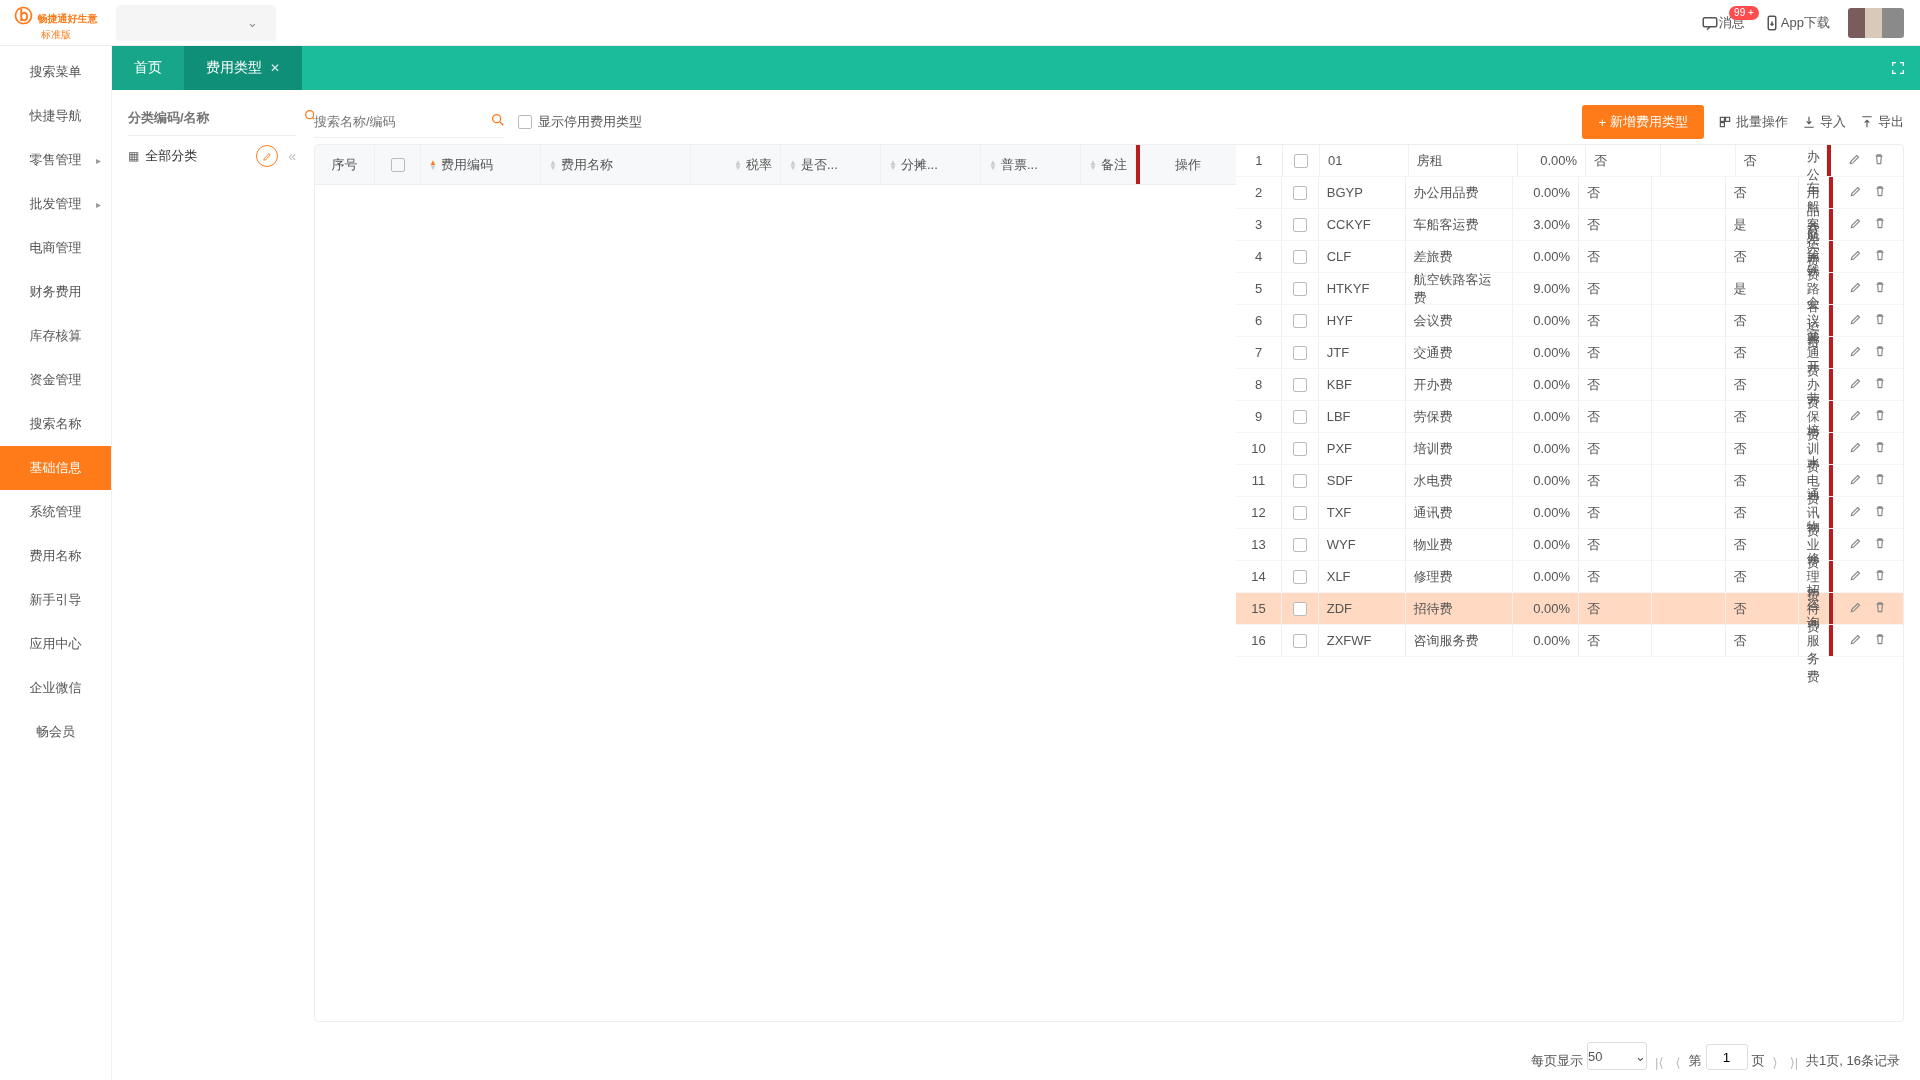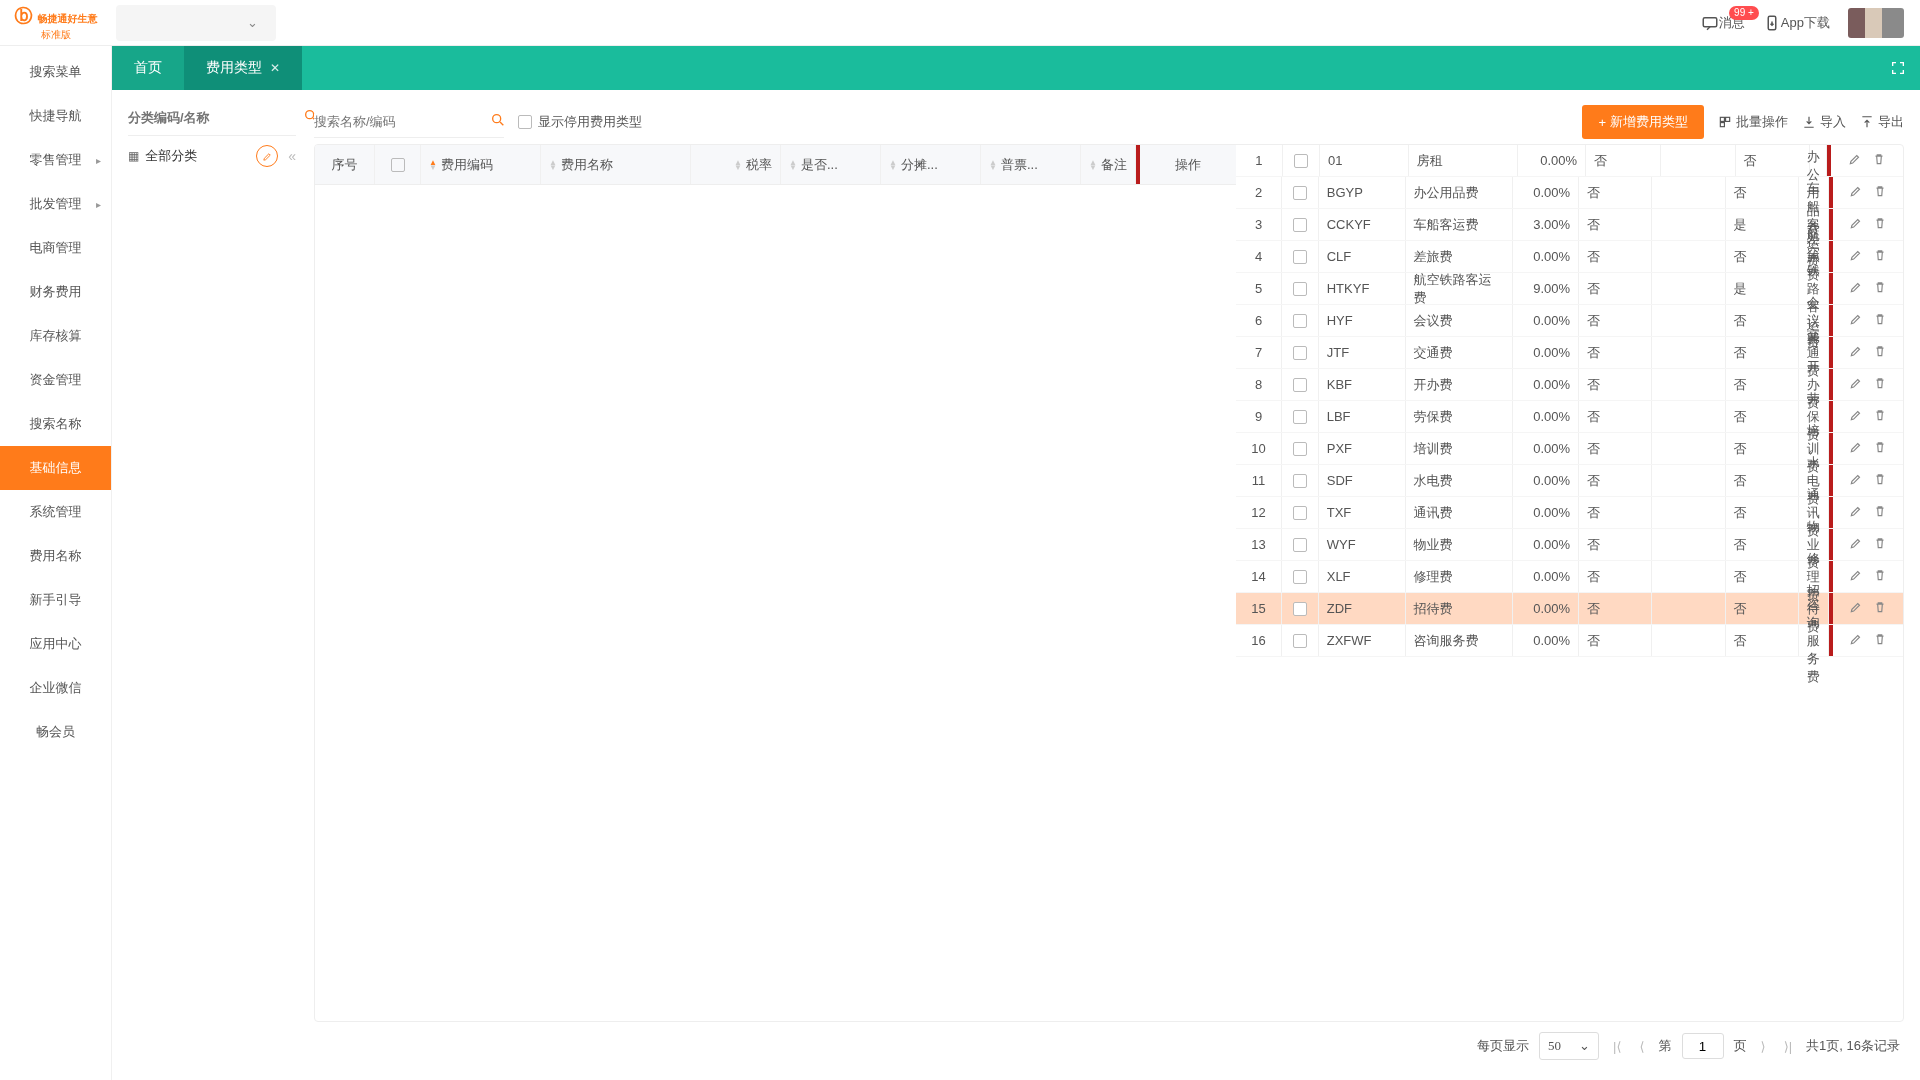--- a/index.html
+++ b/index.html
@@ -83,22 +83,22 @@
 .c-op{width:100px;justify-content:center;}
 .th.c-op,.td.c-op{border-left:4px solid #b91c1c;border-right:none;}
 .tbody{flex:1;overflow:auto;}
 .trow{display:flex;height:32px;border-bottom:1px solid #f5f5f5;color:#555;}
 .trow.hl{background:#ffd9c2;}
 .td .cbox{width:14px;height:14px;border:1px solid #bbb;border-radius:2px;background:#fff;}
 .row-ops{display:flex;gap:10px;color:#888;}
 .row-ops span{cursor:pointer;}
 
 
-.pager{height:48px;display:flex;align-items:center;justify-content:flex-end;gap:10px;color:#555;padding-right:4px;}
-.pager .sel{border:1px solid #ddd;height:28px;width:60px;display:flex;align-items:center;justify-content:space-between;padding:0 8px;border-radius:3px;cursor:pointer;font-family:Liberation Serif, serif;}
+.pager{height:48px;display:flex;align-items:flex-end;justify-content:flex-end;gap:4px;color:#555;padding-right:4px;}
+.pager .sel{border:1px solid #ddd;height:28px;width:60px;display:flex;align-items:center;justify-content:space-between;padding:0 0;border-radius:3px;cursor:pointer;}
 .pager .pgbtn{color:#bbb;cursor:pointer;padding:0 4px;}
 .pager input{width:42px;height:26px;border:1px solid #ddd;text-align:center;border-radius:3px;}
 
 svg{stroke:currentColor;fill:none;stroke-width:2;}
 </style>
 </head>
 <body>
 
 <div class="app">
 

